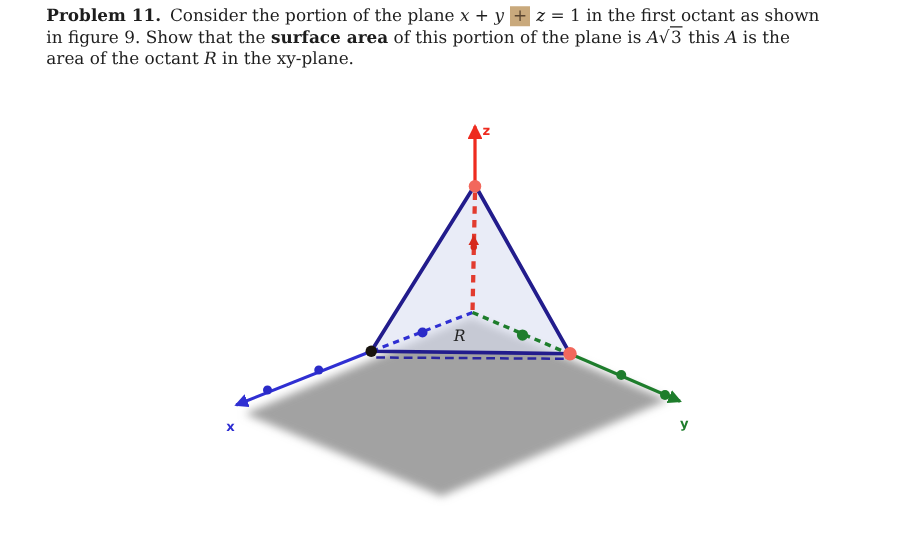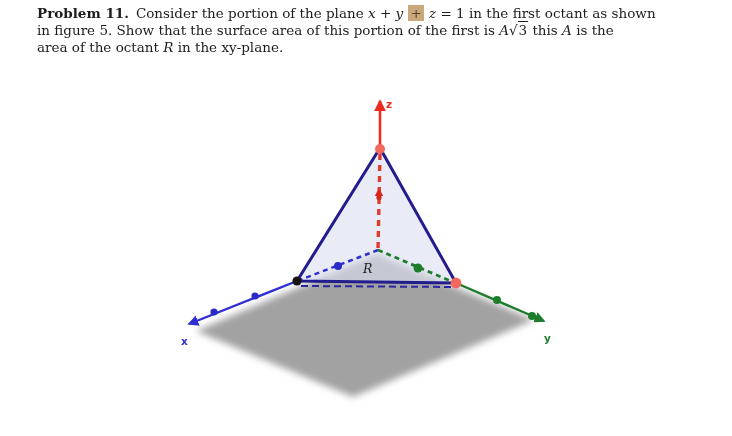--- a/index.html
+++ b/index.html
@@ -5,38 +5,38 @@
   html,body{margin:0;padding:0;}
   body{
     width:732px;height:436px;position:relative;background:#ffffff;overflow:hidden;
     font-family:"DejaVu Serif", serif;
   }
   .problem{
     position:absolute;left:37px;top:5px;width:680px;
     font-size:13.5px;line-height:17px;color:#1d1d1d;
   }
   .pline{white-space:nowrap;}
-  .b{font-weight:normal;}
+  .b{font-weight:bold;}
   .it{font-style:italic;}
   .problem-label{font-weight:bold;margin-right:7px;}
   .hl-plus{
     background:#c9a97c;color:#5a4530;padding:0 2px;margin:0 1px;
   }
   .sqrt .radicand{border-top:1.2px solid #1d1d1d;padding:0 1px;}
   .fig{position:absolute;left:0;top:0;}
   svg text{font-family:"DejaVu Sans", sans-serif;}
   .axis-label{font-size:10.5px;font-weight:bold;}
   .region-label{font-family:"DejaVu Serif", serif;font-style:italic;font-size:12.5px;fill:#222222;}
 </style>
 </head>
 <body>
 
 <div class="problem">
   <div class="pline"><span class="problem-label">Problem 11.</span><span>Consider the portion of the plane </span><span class="it">x</span><span> + </span><span class="it">y</span> <span class="hl-plus">+</span> <span class="it">z</span><span> = 1 in the first octant as shown</span></div>
-  <div class="pline"><span>in figure 5. Show that the </span><span class="b">surface area</span><span> of this portion of the first is </span><span class="it">A</span><span class="sqrt"><span>√</span><span class="radicand">3</span></span><span> this </span><span class="it">A</span><span> is the</span></div>
+  <div class="pline"><span>in figure 9. Show that the </span><span class="b">surface area</span><span> of this portion of the plane is </span><span class="it">A</span><span class="sqrt"><span>√</span><span class="radicand">3</span></span><span> this </span><span class="it">A</span><span> is the</span></div>
   <div class="pline"><span>area of the octant </span><span class="it">R</span><span> in the xy-plane.</span></div>
 </div>
 
 <svg class="fig" width="732" height="436" viewBox="0 0 732 436">
   <defs>
     <filter id="soft" x="-20%" y="-20%" width="140%" height="140%">
       <feGaussianBlur stdDeviation="3.5"></feGaussianBlur>
     </filter>
     <marker id="arrow-blue" viewBox="0 0 10 10" refX="8.5" refY="5" markerWidth="4.6" markerHeight="4.6" orient="auto">
       <path d="M0,0 L10,5 L0,10 z" fill="#2f2fd2"></path>

